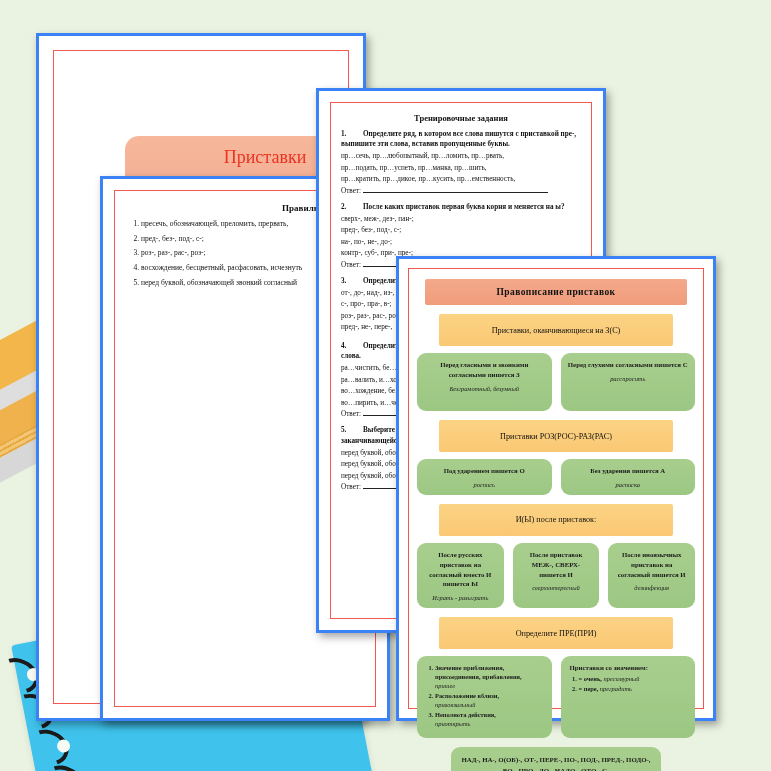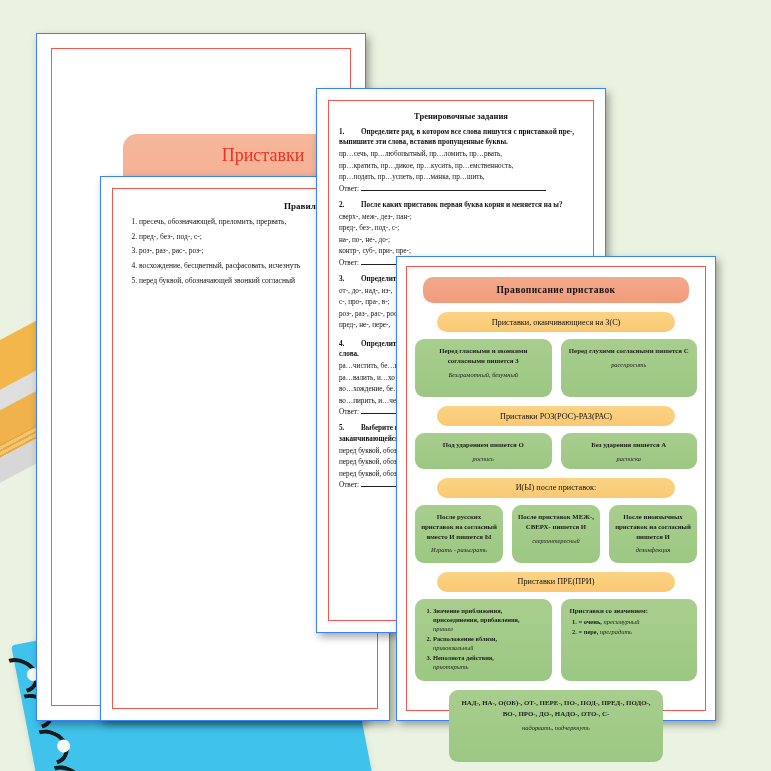--- a/index.html
+++ b/index.html
@@ -21,21 +21,21 @@
      background:repeating-linear-gradient(#e8a93f 0 2px,#f3c676 2px 5px);}
 
   .notebook{left:30px;top:612px;width:330px;height:230px;background:#3fc3ec;
      transform:rotate(-11deg);border-radius:4px;box-shadow:0 3px 7px rgba(0,0,0,.10);}
   .spiral{position:absolute;width:34px;height:26px;border:4px solid #1b1b1b;border-radius:50%;
      border-left-color:transparent;border-bottom-color:transparent;transform:rotate(35deg);}
   .spiral i{position:absolute;width:13px;height:13px;background:#f6fbf4;border-radius:50%;
      right:-3px;top:-1px;}
 
   
-  .sheet{position:absolute;background:#ffffff;border:1px solid #3b82f6;
+  .sheet{position:absolute;background:#ffffff;border:3px solid #3b82f6;
      box-shadow:3px 4px 8px rgba(0,0,0,.35);box-sizing:border-box;}
   .sheet .inner-rule{position:absolute;border:1px solid #f4574f;}
 
   
   .sheet-title{left:36px;top:33px;width:330px;height:688px;}
   .sheet-title .inner-rule{left:14px;top:14px;right:14px;bottom:14px;}
   .title-band{position:absolute;left:86px;top:100px;width:280px;height:74px;
      background:linear-gradient(#f6b79a,#f3ac92);border-radius:14px 14px 0 0;
      color:#eb3323;text-align:center;font-size:18px;line-height:1.55;padding-top:8px;
      box-sizing:border-box;}
@@ -58,25 +58,25 @@
   .task .q .num{display:inline-block;width:22px;}
   .task .lines div{line-height:1.6;}
   .task .ans{font-weight:normal;margin-top:1px;}
   .task .ans u{display:inline-block;width:185px;text-decoration:none;
      border-bottom:1px solid #222;}
 
   
   .sheet-scheme{left:396px;top:256px;width:320px;height:465px;}
   .sheet-scheme .inner-rule{left:9px;top:9px;right:9px;bottom:9px;}
   .scheme{position:absolute;left:18px;right:18px;top:20px;}
-  .band{border-radius:10px;text-align:center;color:#111;box-sizing:border-box;
+  .band{border-radius:2px;text-align:center;color:#111;box-sizing:border-box;
      display:flex;align-items:center;justify-content:center;}
   .band-main{height:26px;background:linear-gradient(#f4a98b,#ef9c7c);font-weight:bold;
      font-size:9.5px;margin:0 8px 9px 8px;letter-spacing:.4px;}
-  .band-sub{height:20px;background:linear-gradient(#fbd384,#fac874);font-size:8.2px;
+  .band-sub{height:32px;background:linear-gradient(#fbd384,#fac874);font-size:8.2px;
      margin:0 22px 7px 22px;}
   .row{display:flex;gap:9px;margin-bottom:9px;}
   .card{flex:1;background:linear-gradient(#a8ce8d,#9cc783);border-radius:9px;
      padding:7px 6px;box-sizing:border-box;text-align:center;color:#1c1c1c;}
   .card .t{font-size:6.8px;line-height:1.45;font-weight:bold;}
   .card .ex{font-size:6.4px;font-style:italic;margin-top:5px;}
   .card.tall{min-height:58px;}
   .card.pp{text-align:left;padding:8px 7px;min-height:60px;}
   .card.pp ol{margin:0;padding-left:11px;font-size:6.4px;line-height:1.4;font-weight:bold;}
   .card.pp ol li{margin-bottom:1px;}
@@ -134,22 +134,22 @@
 
   <div class="sheet sheet-ex">
     <div class="inner-rule"></div>
     <div class="ex-head">Тренировочные задания</div>
     <div class="ex-body">
 
       <div class="task">
         <span class="q"><span class="num">1.</span><span>Определите ряд, в котором все слова пишутся с приставкой пре-, выпишите эти слова, вставив пропущенные буквы.</span></span>
         <div class="lines">
           <div>пр…сечь, пр…любопытный, пр…ломить, пр…рвать,</div>
+          <div>пр…подать, пр…успеть, пр…манка, пр…шить,</div>
           <div>пр…кратить, пр…дикое, пр…кусить, пр…емственность,</div>
-          <div>пр…подать, пр…успеть, пр…манка, пр…шить,</div>
         </div>
         <div class="ans"><span>Ответ:</span> <u></u></div>
       </div>
 
       <div class="task">
         <span class="q"><span class="num">2.</span><span>После каких приставок первая буква корня и меняется на ы?</span></span>
         <div class="lines">
           <div>сверх-, меж-, дез-, пан-;</div>
           <div>пред-, без-, под-, с-;</div>
           <div>на-, по-, не-, до-;</div>
@@ -231,21 +231,21 @@
         <div class="card tall">
           <div class="t">После приставок МЕЖ-, СВЕРХ- пишется И</div>
           <div class="ex">сверхинтересный</div>
         </div>
         <div class="card tall">
           <div class="t">После иноязычных приставок на согласный пишется И</div>
           <div class="ex">дезинфекция</div>
         </div>
       </div>
 
-      <div class="band band-sub">Приставки ПРЕ(ПРИ)</div>
+      <div class="band band-sub">Определите ПРЕ(ПРИ)</div>
       <div class="row">
         <div class="card pp">
           <ol>
             <li><span>Значение приближения, присоединения, прибавления,</span><span class="it">пришел</span></li>
             <li><span>Расположение вблизи,</span><span class="it">привокзальный</span></li>
             <li><span>Неполнота действия,</span><span class="it">приоткрыть</span></li>
           </ol>
         </div>
         <div class="card pp">
           <div class="lead">Приставки со значением:</div>

